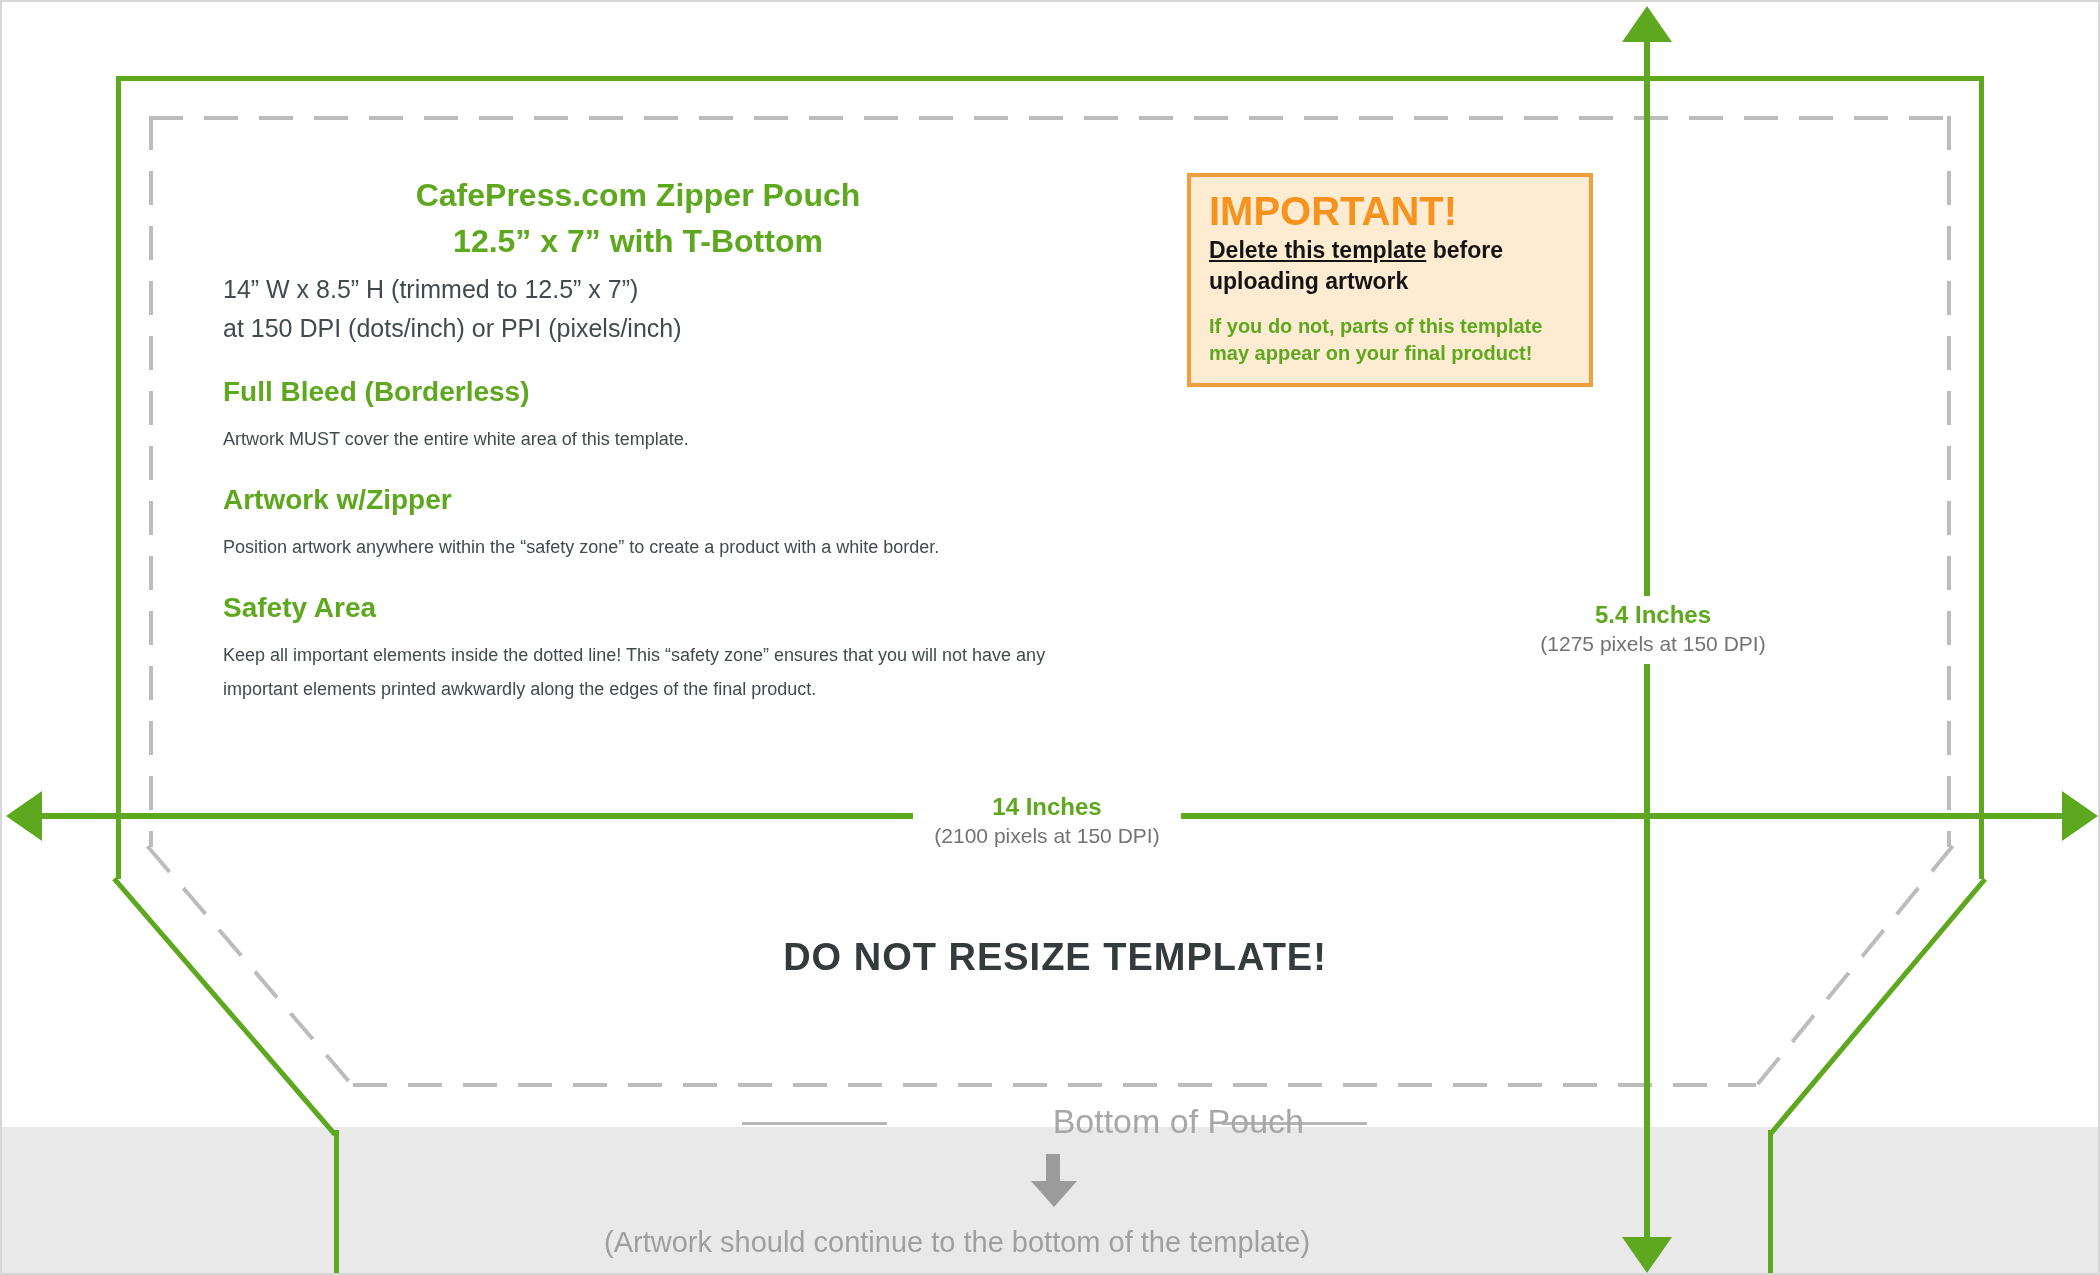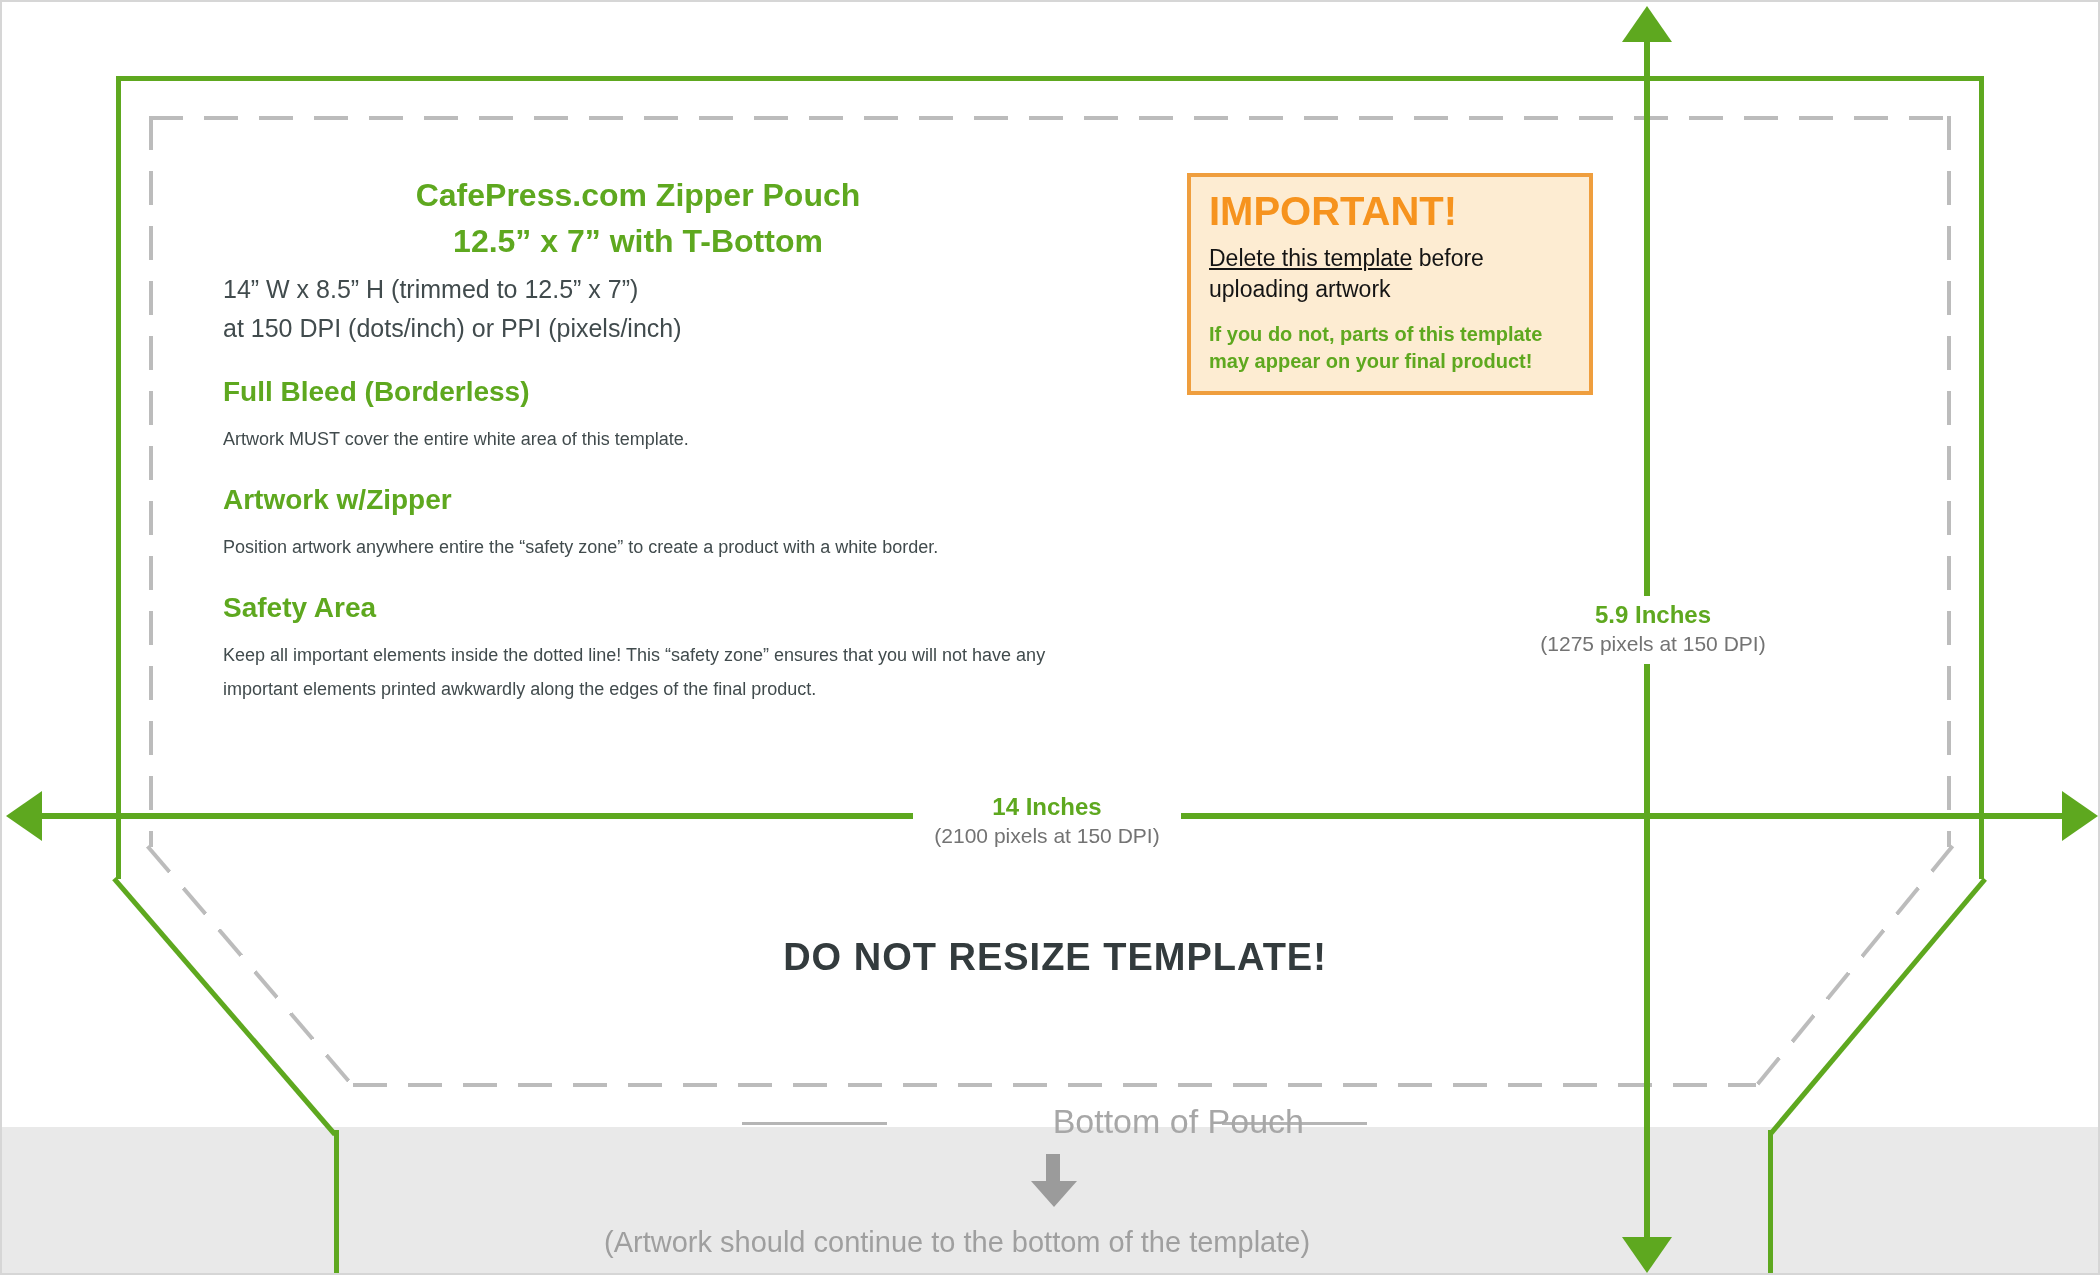--- a/index.html
+++ b/index.html
@@ -32,21 +32,21 @@
   .info{left:221px;top:170px;width:830px;z-index:4;}
   .info .title{font-size:32px;font-weight:bold;color:var(--green);line-height:46px;text-align:center;}
   .info .subtitle{font-size:25px;color:#414b4d;line-height:39px;}
   .info .sec-head{font-size:28px;font-weight:bold;color:var(--green);margin-top:26px;line-height:36px;}
   .info .sec-body{font-size:18px;color:#414b4d;line-height:34px;margin-top:12px;}
   .important{
     left:1185px;top:171px;width:406px;box-sizing:border-box;z-index:4;
     border:4px solid #ef9e3e;background:#fdecd2;padding:10px 18px 16px 18px;
   }
   .important .imp-title{font-size:40px;font-weight:bold;color:#f6931e;line-height:48px;}
-  .important .imp-delete{font-size:23px;font-weight:normal;color:#141414;line-height:31px;margin-top:8px;}
+  .important .imp-delete{font-size:23px;font-weight:bold;color:#141414;line-height:31px;}
   .important .imp-delete .ul{text-decoration:underline;}
   .important .imp-warning{font-size:20px;font-weight:bold;color:var(--green);line-height:27px;margin-top:16px;}
   .dim-label{z-index:4;text-align:center;}
   .dim-main{font-size:24px;font-weight:bold;color:var(--green);line-height:30px;}
   .dim-sub{font-size:21px;color:#737373;line-height:28px;}
   .height-label-box{background:#ffffff;padding:4px 0 6px 0;}
   .no-resize{left:648px;top:934px;width:810px;text-align:center;font-size:38px;font-weight:bold;
     color:#333b3d;letter-spacing:1px;z-index:4;}
   .bottom-label{left:802px;top:1100px;width:500px;text-align:right;font-size:34px;color:#a7a7a7;z-index:4;}
   .caption{left:602px;top:1224px;width:900px;text-align:left;font-size:29px;color:#9f9f9f;z-index:2;}
@@ -79,35 +79,35 @@
   <div class="abs tri tri-right" style="left:2060px;top:789px;"></div>
   <div class="abs dim-label" style="left:911px;top:790px;width:268px;">
     <div class="dim-main">14 Inches</div>
     <div class="dim-sub">(2100 pixels at 150 DPI)</div>
   </div>
 
   <div class="abs arrow-line" style="left:1642px;top:28px;width:6px;height:1219px;"></div>
   <div class="abs tri tri-up" style="left:1620px;top:4px;"></div>
   <div class="abs tri tri-down" style="left:1620px;top:1235px;"></div>
   <div class="abs dim-label height-label-box" style="left:1511px;top:594px;width:280px;">
-    <div class="dim-main">5.9 Inches</div>
+    <div class="dim-main">5.4 Inches</div>
     <div class="dim-sub">(1275 pixels at 150 DPI)</div>
   </div>
 
   <div class="abs info">
     <div class="title">CafePress.com Zipper Pouch</div>
     <div class="title">12.5” x 7” with T-Bottom</div>
     <div class="subtitle" style="margin-top:6px;">14” W x 8.5” H (trimmed to 12.5” x 7”)</div>
     <div class="subtitle">at 150 DPI (dots/inch) or PPI (pixels/inch)</div>
 
     <div class="sec-head">Full Bleed (Borderless)</div>
     <div class="sec-body">Artwork MUST cover the entire white area of this template.</div>
 
     <div class="sec-head">Artwork w/Zipper</div>
-    <div class="sec-body">Position artwork anywhere entire the “safety zone” to create a product with a white border.</div>
+    <div class="sec-body">Position artwork anywhere within the “safety zone” to create a product with a white border.</div>
 
     <div class="sec-head">Safety Area</div>
     <div class="sec-body">Keep all important elements inside the dotted line!  This “safety zone” ensures that you will not have any important elements printed awkwardly along the edges of the final product.</div>
   </div>
 
   <div class="abs important">
     <div class="imp-title">IMPORTANT!</div>
     <div class="imp-delete"><span class="ul">Delete this template</span><span> before uploading artwork</span></div>
     <div class="imp-warning">If you do not, parts of this template may appear on your final product!</div>
   </div>

